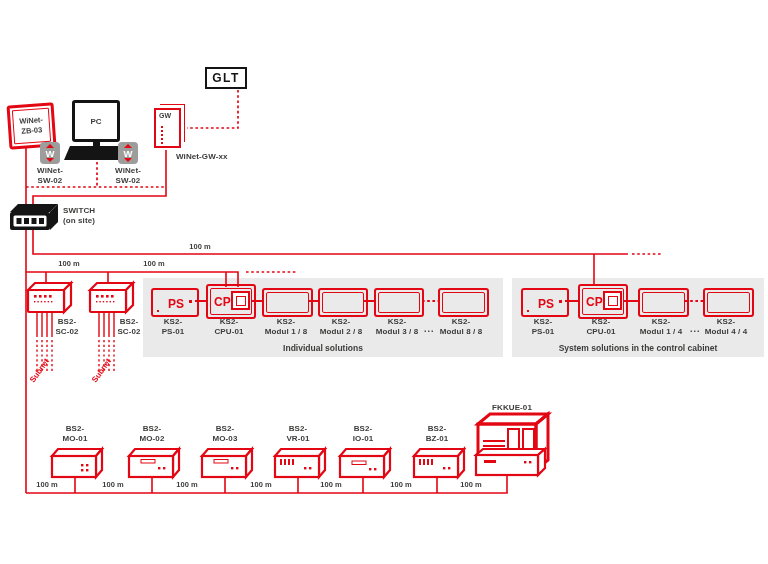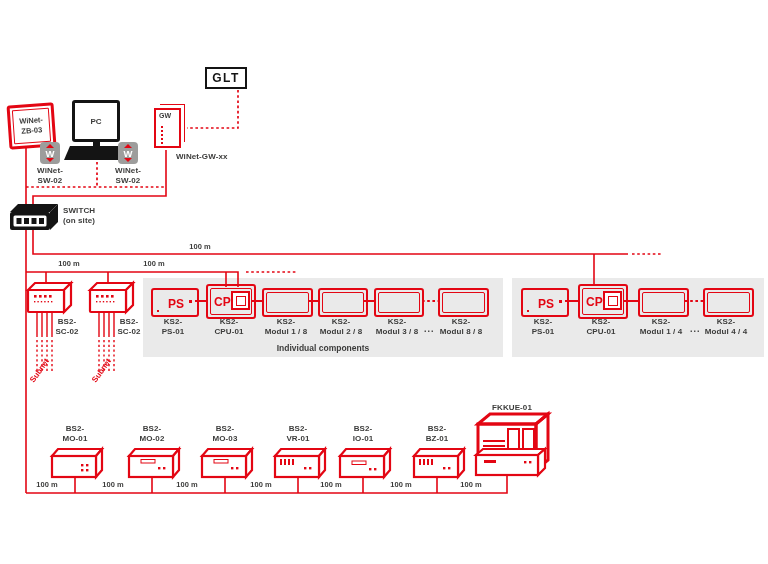--- a/index.html
+++ b/index.html
@@ -296,21 +296,21 @@
 CPU-01</div>
   <div class="lbl" style="left:259px;top:317px;width:54px;">KS2-
 Modul 1 / 8</div>
   <div class="lbl" style="left:314px;top:317px;width:54px;">KS2-
 Modul 2 / 8</div>
   <div class="lbl" style="left:370px;top:317px;width:54px;">KS2-
 Modul 3 / 8</div>
   <div class="ell" style="left:424px;top:324px;">...</div>
   <div class="lbl" style="left:434px;top:317px;width:54px;">KS2-
 Modul 8 / 8</div>
-  <div class="caption" style="left:143px;top:343px;width:360px;">Individual components</div>
+  <div class="caption" style="left:143px;top:343px;width:360px;">Individual solutions</div>
 
   <div class="ksbox" style="left:521px;top:288px;width:44px;height:25px;">
     <div class="redtx" style="left:15px;top:7px;">PS</div>
     <div class="sq" style="right:5px;top:10px;width:3px;height:3px;"></div>
     <div class="sq" style="left:4px;bottom:3px;width:1.8px;height:1.8px;"></div>
   </div>
   <div class="ksbox dbl" style="left:578px;top:284px;width:46px;height:31px;">
     <div class="redtx" style="left:6px;top:9px;">CPU</div>
     <div class="cpu-screen"></div>
   </div>
@@ -318,20 +318,21 @@
   <div class="ksbox dbl" style="left:703px;top:288px;width:47px;height:25px;"></div>
   <div class="lbl" style="left:516px;top:317px;width:54px;">KS2-
 PS-01</div>
   <div class="lbl" style="left:574px;top:317px;width:54px;">KS2-
 CPU-01</div>
   <div class="lbl" style="left:634px;top:317px;width:54px;">KS2-
 Modul 1 / 4</div>
   <div class="ell" style="left:690px;top:324px;">...</div>
   <div class="lbl" style="left:699px;top:317px;width:54px;">KS2-
 Modul 4 / 4</div>
+  <div class="caption" style="left:512px;top:343px;width:252px;">System solutions in the control cabinet</div>
 
   <div class="lbl" style="left:48px;top:424px;width:54px;">BS2-
 MO-01</div>
   <div class="lbl" style="left:125px;top:424px;width:54px;">BS2-
 MO-02</div>
   <div class="lbl" style="left:198px;top:424px;width:54px;">BS2-
 MO-03</div>
   <div class="lbl" style="left:271px;top:424px;width:54px;">BS2-
 VR-01</div>
   <div class="lbl" style="left:336px;top:424px;width:54px;">BS2-

